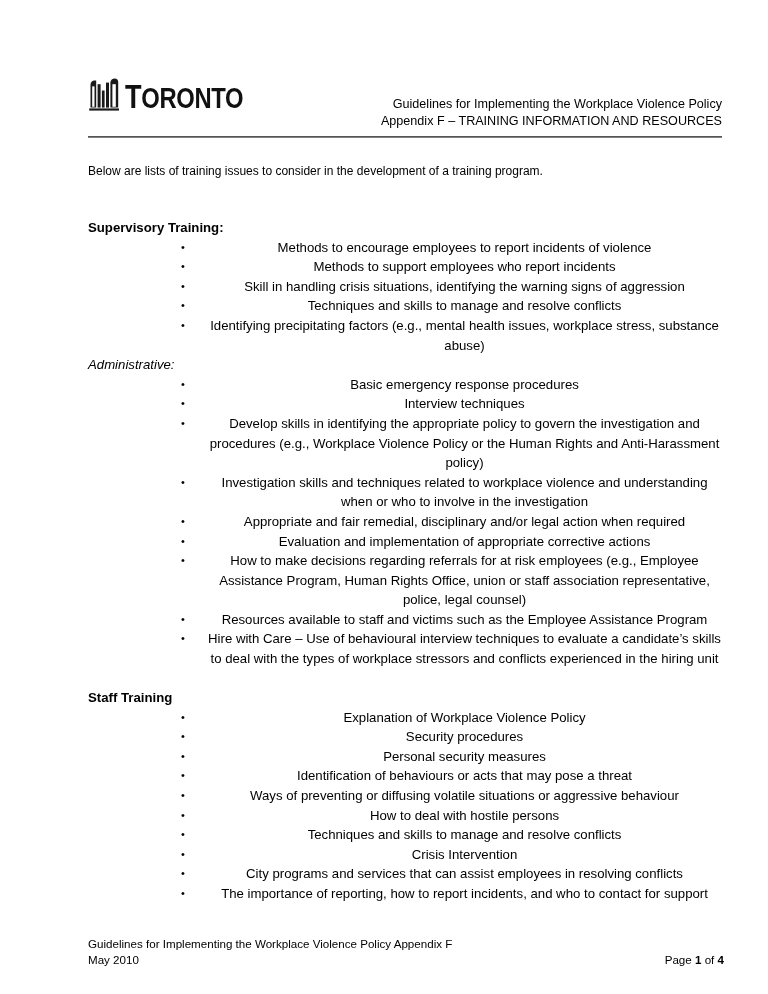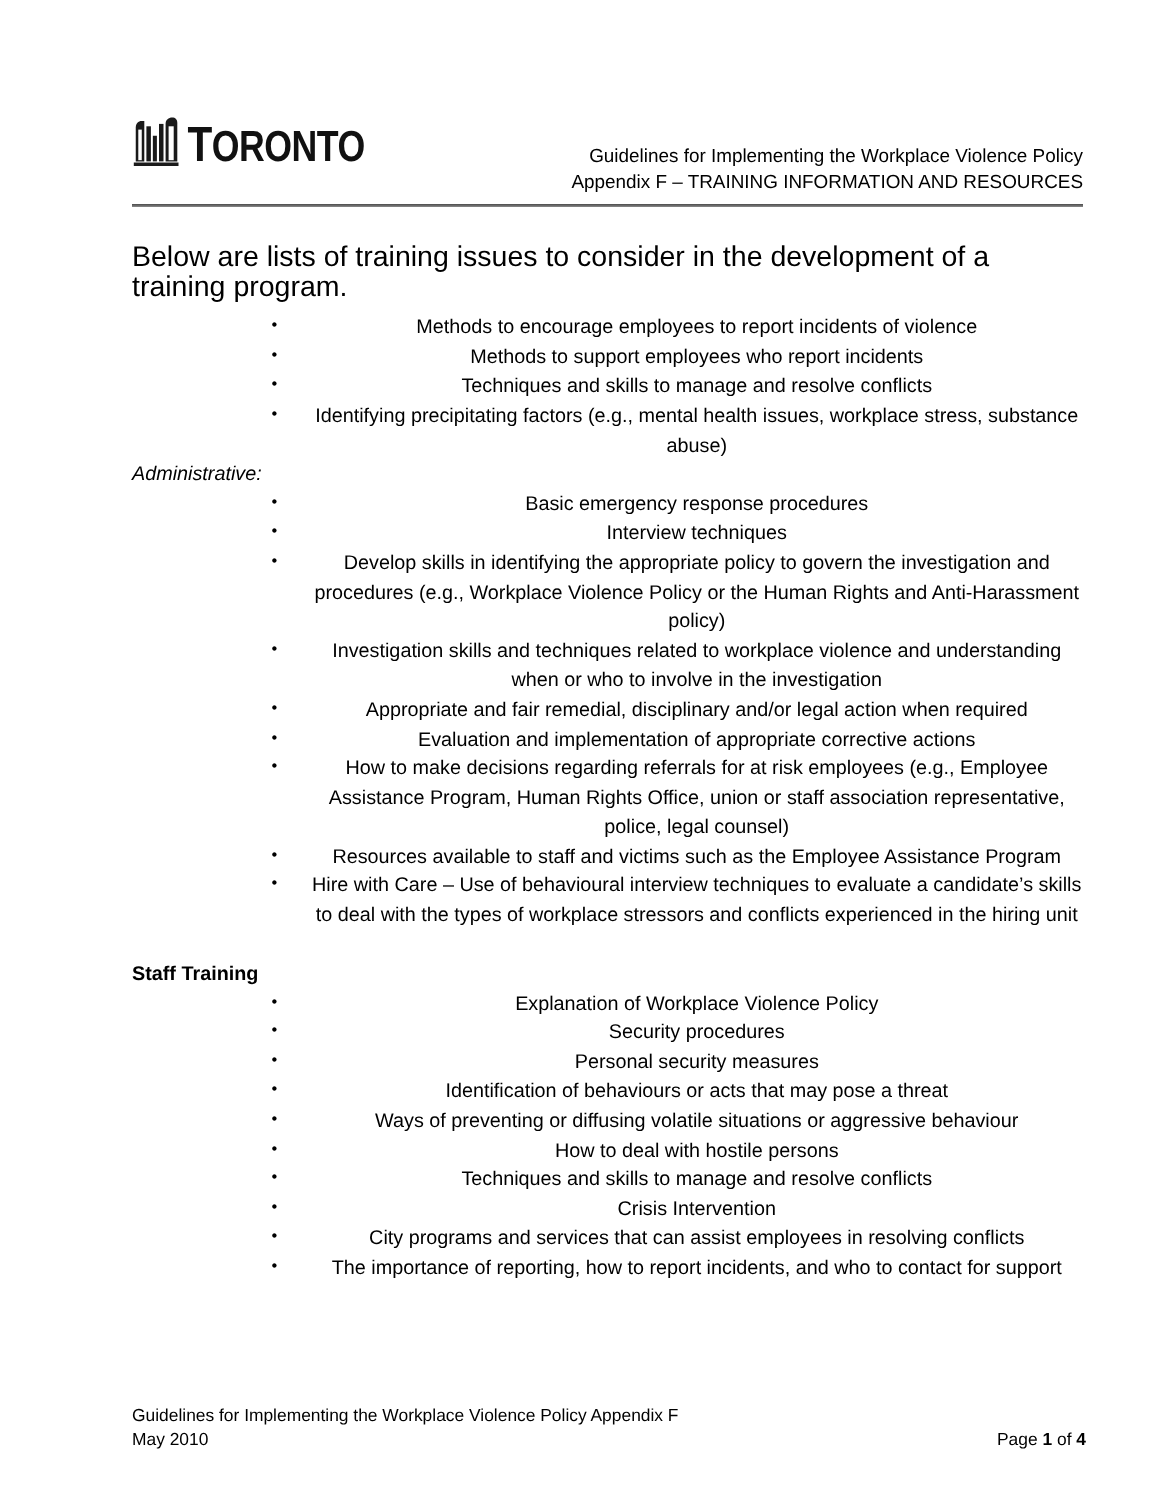--- a/index.html
+++ b/index.html
@@ -82,22 +82,22 @@
   
   .content {
     position: absolute;
     left: 88px;
     top: 162px;
     width: 636px;
     font-size: 13.2px;
     line-height: 19.6px;
   }
   .intro {
-    margin: 0 0 7px 0;
-    font-size: 19px;
+    margin: 0 0 36px 0;
+    font-size: 12px;
     line-height: 19.6px;
   }
   .sec-head {
     font-weight: bold;
     font-size: 13.2px;
     line-height: 20px;
     margin: 0;
   }
   .sec-head.spaced { margin-top: 19px; }
   .sub-head {
@@ -183,24 +183,26 @@
       <div>Appendix F – TRAINING INFORMATION AND RESOURCES</div>
     </div>
   </div>
 
   <div class="hr-rule"></div>
 
   <div class="content">
 
     <p class="intro">Below are lists of training issues to consider in the development of a training program.</p>
 
+    <p class="sec-head">Supervisory Training:</p>
 
     <ul class="bul">
       <li>Methods to encourage employees to report incidents of violence</li>
       <li>Methods to support employees who report incidents</li>
+      <li>Skill in handling crisis situations, identifying the warning signs of aggression</li>
       <li>Techniques and skills to manage and resolve conflicts</li>
       <li>Identifying precipitating factors (e.g., mental health issues, workplace stress, substance abuse)</li>
     </ul>
 
     <p class="sub-head">Administrative:</p>
     <ul class="bul">
       <li>Basic emergency response procedures</li>
       <li>Interview techniques</li>
       <li>Develop skills in identifying the appropriate policy to govern the investigation and procedures (e.g., Workplace Violence Policy or the Human Rights and Anti-Harassment policy)</li>
       <li>Investigation skills and techniques related to workplace violence and understanding when or who to involve in the investigation</li>

